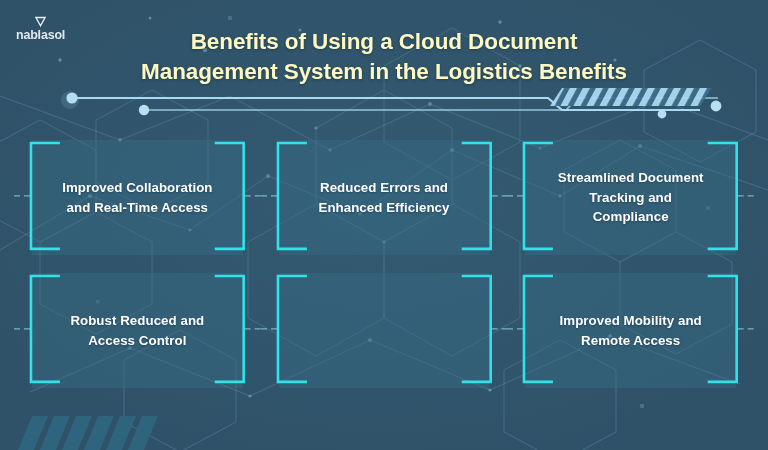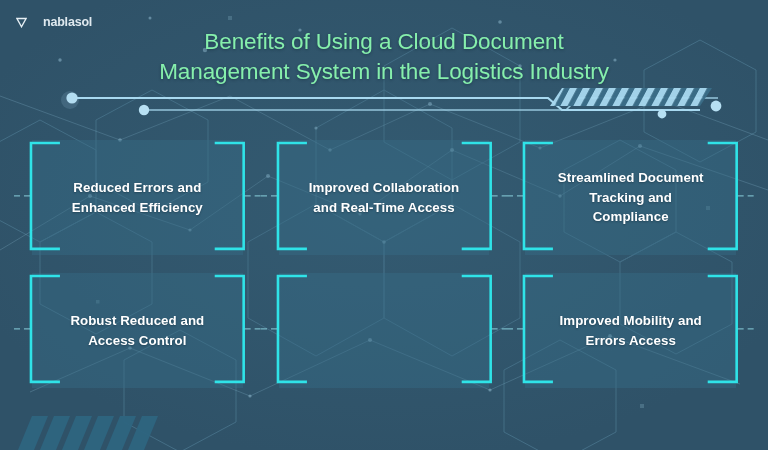--- a/index.html
+++ b/index.html
@@ -36,21 +36,22 @@
   }
 
   
   #logo {
     position: absolute;
     left: 16px;
     top: 16px;
     z-index: 6;
     display: flex;
     align-items: center;
-    gap: 16px;
+    gap: 2px;
+    flex-direction: column;
   }
   #logo .mark {
     width: 11px;
     height: 11px;
     display: block;
   }
   #logo .wordmark {
     font-size: 12.5px;
     font-weight: bold;
     color: #dfe9ef;
@@ -62,22 +63,22 @@
   #title-block {
     position: absolute;
     top: 27px;
     left: 0;
     width: 768px;
     z-index: 5;
     text-align: center;
   }
   #title-block .line {
     font-size: 22.5px;
-    font-weight: normal;
-    color: #86efac;
+    font-weight: bold;
+    color: #fef9c3;
     line-height: 1.33;
     letter-spacing: -0.1px;
     text-shadow: 0 1px 3px rgba(12,32,46,0.45);
   }
 
   
   #rail {
     position: absolute;
     left: 0;
     top: 84px;
@@ -229,21 +230,21 @@
 
 <div id="logo">
   <svg class="mark" viewBox="0 0 12 12">
     <path d="M1 1.6 H11 L6 10.6 Z" fill="none" stroke="#e6eff4" stroke-width="1.5"></path>
   </svg>
   <span class="wordmark">nablasol</span>
 </div>
 
 <div id="title-block">
   <div class="line">Benefits of Using a Cloud Document</div>
-  <div class="line">Management System in the Logistics Industry</div>
+  <div class="line">Management System in the Logistics Benefits</div>
 </div>
 
 <svg id="rail" viewBox="0 0 768 40">
   <defs>
     <pattern id="hatch" width="13" height="18" patternUnits="userSpaceOnUse" patternTransform="skewX(-28)">
       <rect x="0" y="0" width="7.5" height="18" fill="#a8d9f0"></rect>
       <rect x="7.5" y="0" width="5.5" height="18" fill="#3a6d88"></rect>
     </pattern>
   </defs>
 
@@ -266,34 +267,34 @@
 <div id="grid">
 
   <div class="card">
     <div class="panel"></div>
     <svg class="frame" viewBox="0 0 247 112" preserveAspectRatio="none">
       <path d="M46,3 H17 V109 H46" fill="none" stroke="#2fe3e8" stroke-width="2.6"></path>
       <path d="M201,3 H230 V109 H201" fill="none" stroke="#2fe3e8" stroke-width="2.6"></path>
       <line x1="0" y1="56" x2="16" y2="56" stroke="#8fd8e4" stroke-width="1.4" stroke-dasharray="6 4" opacity="0.75"></line>
       <line x1="231" y1="56" x2="247" y2="56" stroke="#8fd8e4" stroke-width="1.4" stroke-dasharray="6 4" opacity="0.75"></line>
     </svg>
+    <div class="label">Improved Collaboration
+and Real-Time Access</div>
+  </div>
+
+  <div class="card">
+    <div class="panel"></div>
+    <svg class="frame" viewBox="0 0 247 112" preserveAspectRatio="none">
+      <path d="M46,3 H17 V109 H46" fill="none" stroke="#2fe3e8" stroke-width="2.6"></path>
+      <path d="M201,3 H230 V109 H201" fill="none" stroke="#2fe3e8" stroke-width="2.6"></path>
+      <line x1="0" y1="56" x2="16" y2="56" stroke="#8fd8e4" stroke-width="1.4" stroke-dasharray="6 4" opacity="0.75"></line>
+      <line x1="231" y1="56" x2="247" y2="56" stroke="#8fd8e4" stroke-width="1.4" stroke-dasharray="6 4" opacity="0.75"></line>
+    </svg>
     <div class="label">Reduced Errors and
 Enhanced Efficiency</div>
-  </div>
-
-  <div class="card">
-    <div class="panel"></div>
-    <svg class="frame" viewBox="0 0 247 112" preserveAspectRatio="none">
-      <path d="M46,3 H17 V109 H46" fill="none" stroke="#2fe3e8" stroke-width="2.6"></path>
-      <path d="M201,3 H230 V109 H201" fill="none" stroke="#2fe3e8" stroke-width="2.6"></path>
-      <line x1="0" y1="56" x2="16" y2="56" stroke="#8fd8e4" stroke-width="1.4" stroke-dasharray="6 4" opacity="0.75"></line>
-      <line x1="231" y1="56" x2="247" y2="56" stroke="#8fd8e4" stroke-width="1.4" stroke-dasharray="6 4" opacity="0.75"></line>
-    </svg>
-    <div class="label">Improved Collaboration
-and Real-Time Access</div>
   </div>
 
   <div class="card">
     <div class="panel"></div>
     <svg class="frame" viewBox="0 0 247 112" preserveAspectRatio="none">
       <path d="M46,3 H17 V109 H46" fill="none" stroke="#2fe3e8" stroke-width="2.6"></path>
       <path d="M201,3 H230 V109 H201" fill="none" stroke="#2fe3e8" stroke-width="2.6"></path>
       <line x1="0" y1="56" x2="16" y2="56" stroke="#8fd8e4" stroke-width="1.4" stroke-dasharray="6 4" opacity="0.75"></line>
       <line x1="231" y1="56" x2="247" y2="56" stroke="#8fd8e4" stroke-width="1.4" stroke-dasharray="6 4" opacity="0.75"></line>
     </svg>
@@ -326,21 +327,21 @@
 
   <div class="card">
     <div class="panel"></div>
     <svg class="frame" viewBox="0 0 247 112" preserveAspectRatio="none">
       <path d="M46,3 H17 V109 H46" fill="none" stroke="#2fe3e8" stroke-width="2.6"></path>
       <path d="M201,3 H230 V109 H201" fill="none" stroke="#2fe3e8" stroke-width="2.6"></path>
       <line x1="0" y1="56" x2="16" y2="56" stroke="#8fd8e4" stroke-width="1.4" stroke-dasharray="6 4" opacity="0.75"></line>
       <line x1="231" y1="56" x2="247" y2="56" stroke="#8fd8e4" stroke-width="1.4" stroke-dasharray="6 4" opacity="0.75"></line>
     </svg>
     <div class="label">Improved Mobility and
-Errors Access</div>
+Remote Access</div>
   </div>
 
 </div>
 
 <svg id="corner-stripes" viewBox="0 0 170 46">
   <g fill="#2e6580" opacity="0.95">
     <polygon points="14,12 30,12 16,46 0,46"></polygon>
     <polygon points="36,12 52,12 38,46 22,46"></polygon>
     <polygon points="58,12 74,12 60,46 44,46"></polygon>
     <polygon points="80,12 96,12 82,46 66,46"></polygon>

